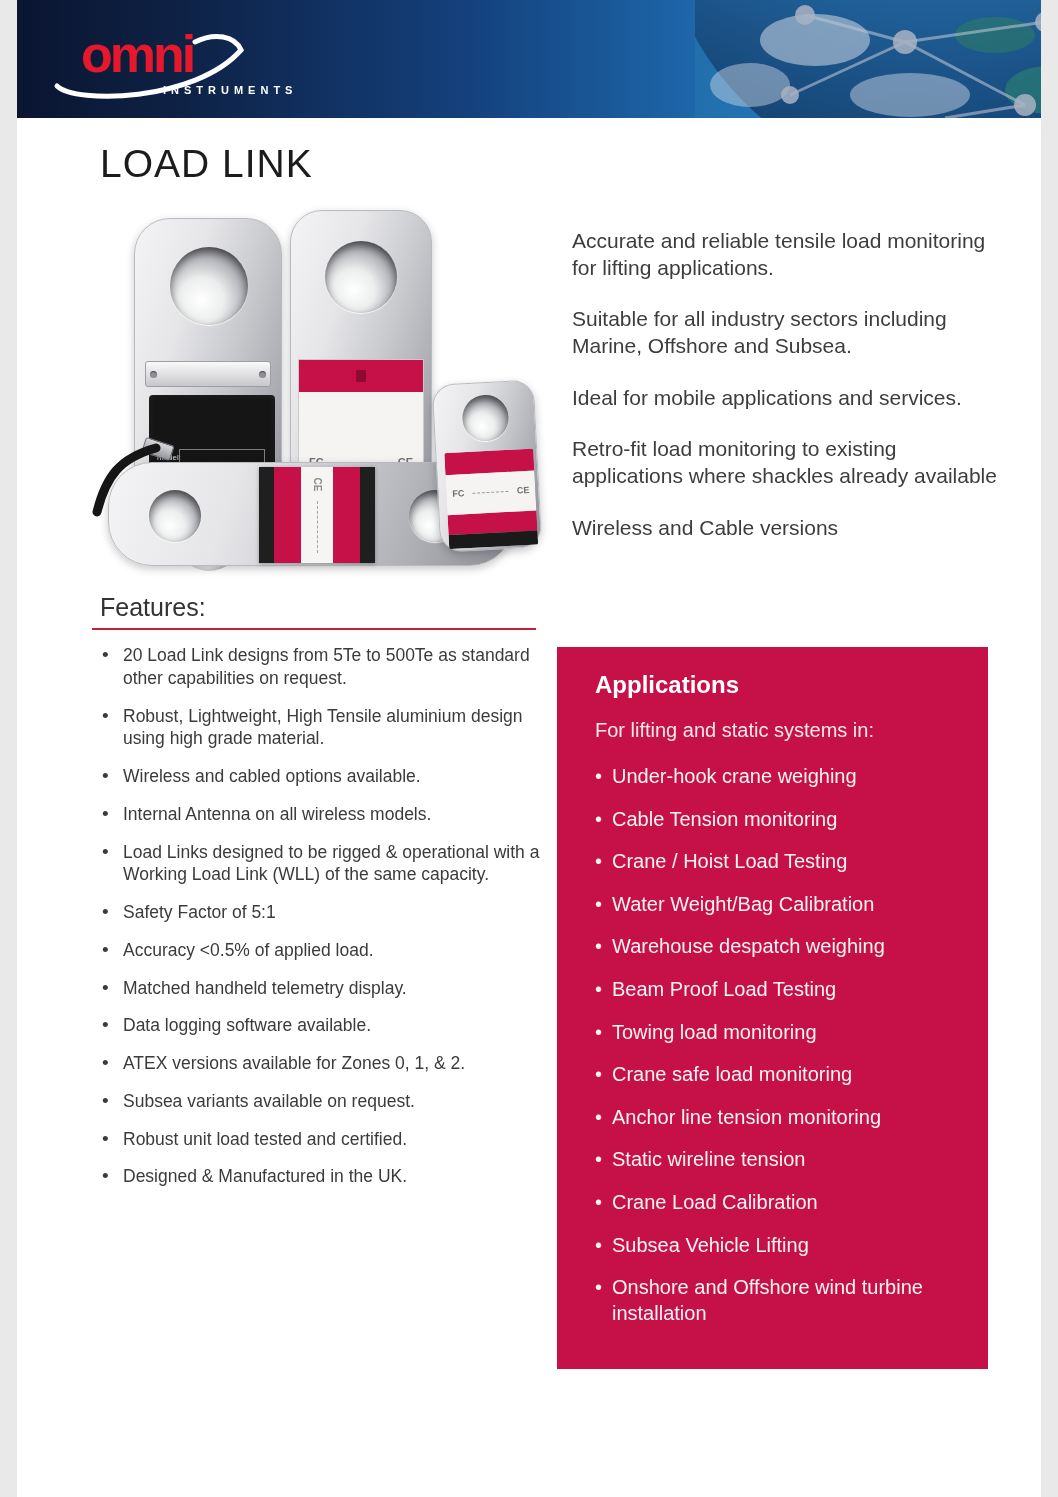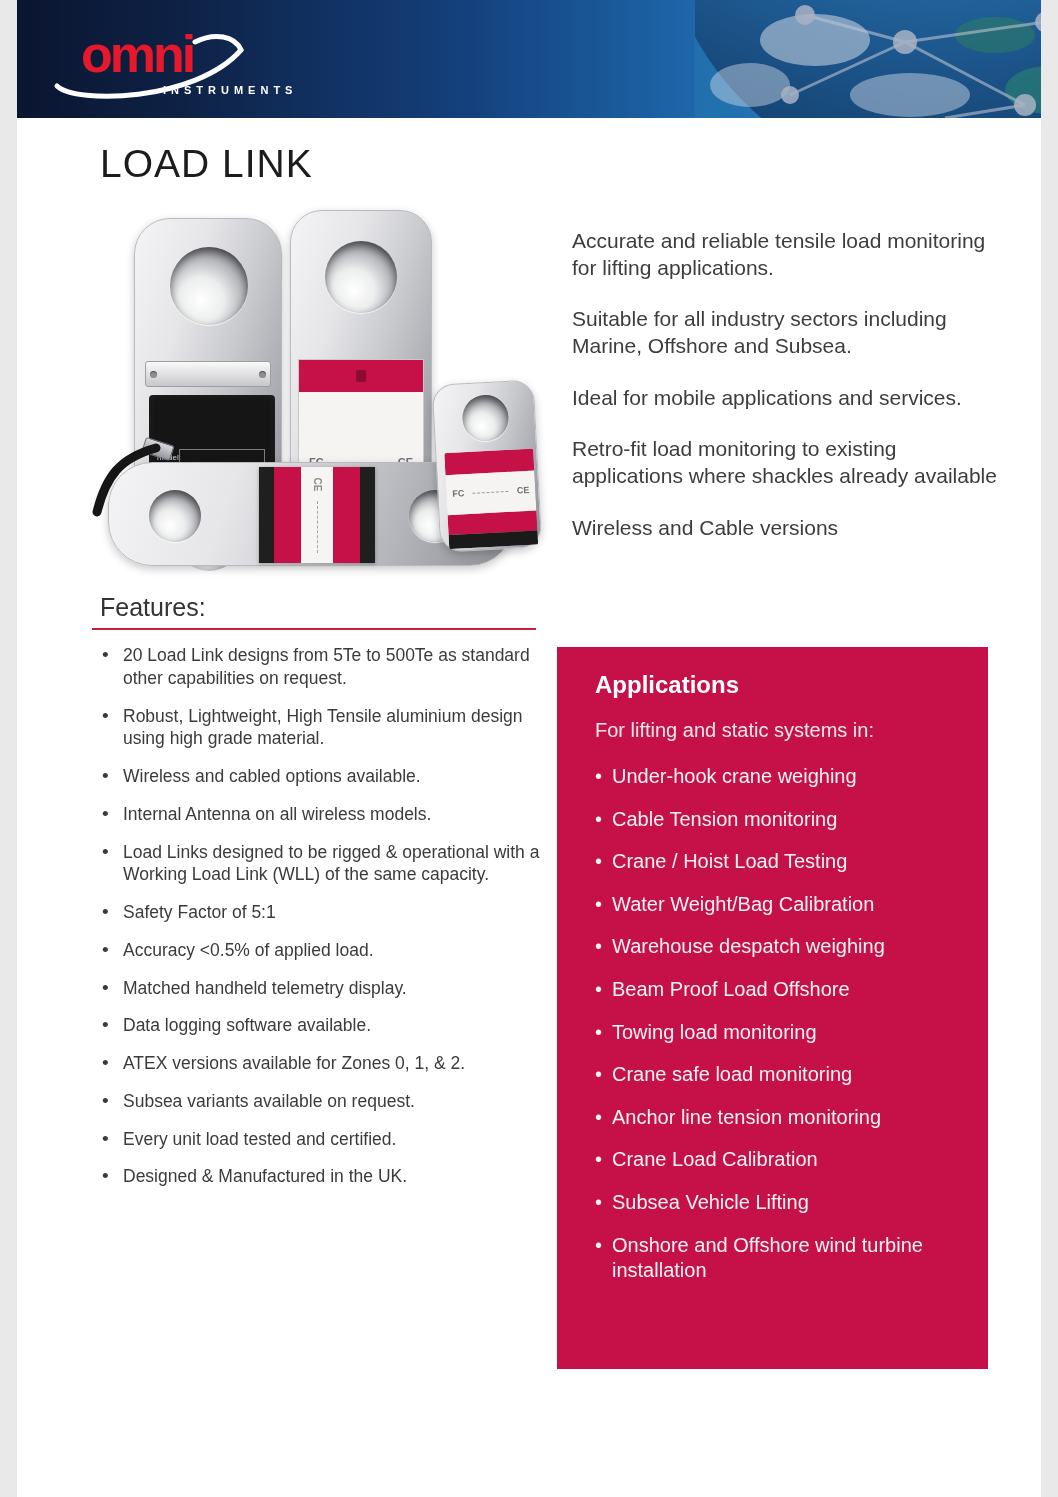--- a/index.html
+++ b/index.html
@@ -259,36 +259,37 @@
     <li>Robust, Lightweight, High Tensile aluminium design using high grade material.</li>
     <li>Wireless and cabled options available.</li>
     <li>Internal Antenna on all wireless models.</li>
     <li>Load Links designed to be rigged &amp; operational with a Working Load Link (WLL) of the same capacity.</li>
     <li>Safety Factor of 5:1</li>
     <li>Accuracy &lt;0.5% of applied load.</li>
     <li>Matched handheld telemetry display.</li>
     <li>Data logging software available.</li>
     <li>ATEX versions available for Zones 0, 1, &amp; 2.</li>
     <li>Subsea variants available on request.</li>
-    <li>Every unit load tested and certified.</li>
+    <li>Robust unit load tested and certified.</li>
     <li>Designed &amp; Manufactured in the UK.</li>
   </ul>
 
   <aside class="apps-box">
     <h2 class="apps-heading">Applications</h2>
     <p class="apps-sub">For lifting and static systems in:</p>
     <ul class="apps-list">
       <li>Under-hook crane weighing</li>
       <li>Cable Tension monitoring</li>
       <li>Crane / Hoist Load Testing</li>
       <li>Water Weight/Bag Calibration</li>
       <li>Warehouse despatch weighing</li>
-      <li>Beam Proof Load Offshore</li>
+      <li>Beam Proof Load Testing</li>
       <li>Towing load monitoring</li>
       <li>Crane safe load monitoring</li>
       <li>Anchor line tension monitoring</li>
+      <li>Static wireline tension</li>
       <li>Crane Load Calibration</li>
       <li>Subsea Vehicle Lifting</li>
       <li>Onshore and Offshore wind turbine installation</li>
     </ul>
   </aside>
 
 </div>
 
 </body></html>

